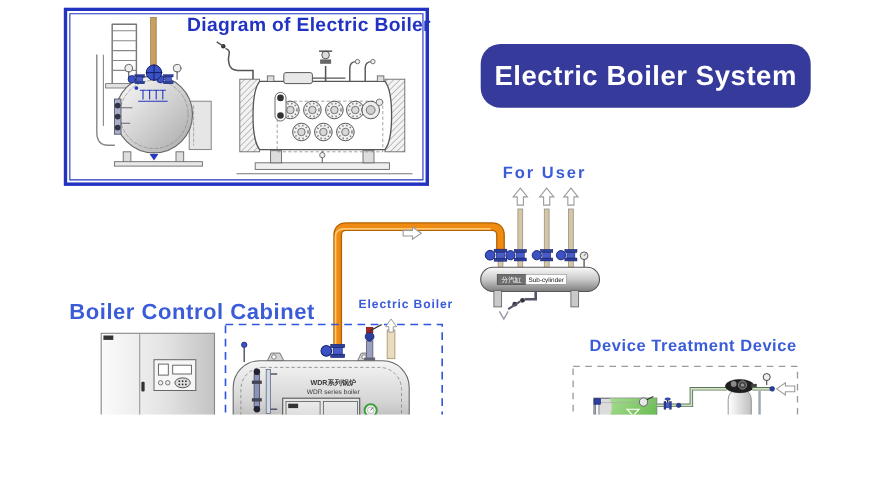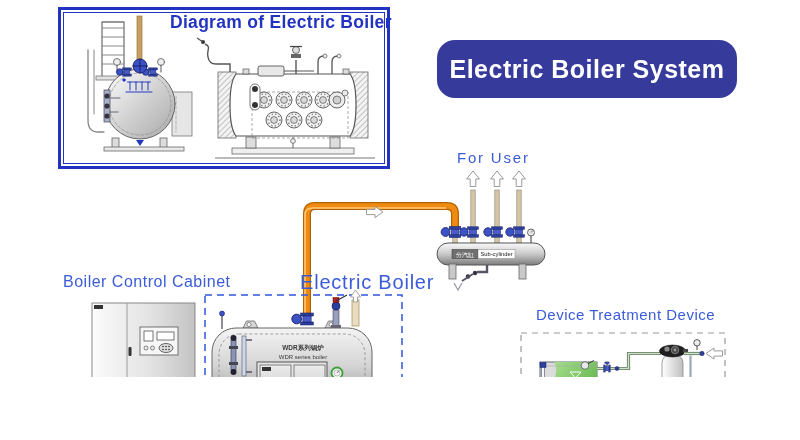--- a/index.html
+++ b/index.html
@@ -1,30 +1,30 @@
 <!DOCTYPE html>
 <html><head>
 <meta charset="utf-8">
 <style>
   html,body{margin:0;padding:0;background:#fff;}
   #canvas{
     position:relative;width:800px;height:377px;background:#ffffff;overflow:hidden;
     font-family:"Liberation Sans",sans-serif;
   }
-  .lbl{position:absolute;font-weight:normal;color:#3b5cd8;white-space:nowrap;text-align:right;}
+  .lbl{position:absolute;font-weight:bold;color:#3b5cd8;white-space:nowrap;text-align:right;}
   #frame-title{position:absolute;left:170px;top:12px;font-weight:bold;font-size:17.5px;
     color:#2233c2;letter-spacing:.3px;white-space:nowrap;}
   #banner{
     position:absolute;left:437px;top:40px;width:300px;height:58px;background:#363a9b;
     border-radius:18px;display:flex;align-items:center;justify-content:center;
   }
   #banner span{color:#ffffff;font-weight:bold;font-size:25px;letter-spacing:.5px;white-space:nowrap;}
   #lbl-foruser{left:457px;top:149px;font-size:15px;letter-spacing:1.8px;}
-  #lbl-cabinet{left:63px;top:273px;font-size:16px;letter-spacing:.5px;}
-  #lbl-boiler{left:300px;top:271px;font-size:20px;letter-spacing:.8px;}
+  #lbl-cabinet{left:63px;top:273px;font-size:20px;letter-spacing:.5px;}
+  #lbl-boiler{left:326px;top:271px;font-size:11px;letter-spacing:.8px;}
   #lbl-water{left:536px;top:306px;font-size:15px;letter-spacing:.5px;}
   #frame-box{
     position:absolute;left:58px;top:7px;width:326px;height:156px;background:#fff;
     border:3px solid #2233c2;box-shadow:inset 0 0 0 2px #ffffff, inset 0 0 0 3px #2233c2;
   }
   svg{position:absolute;left:0;top:0;}
   svg text{font-family:"Liberation Sans",sans-serif;}
 </style>
 </head>
 <body>

